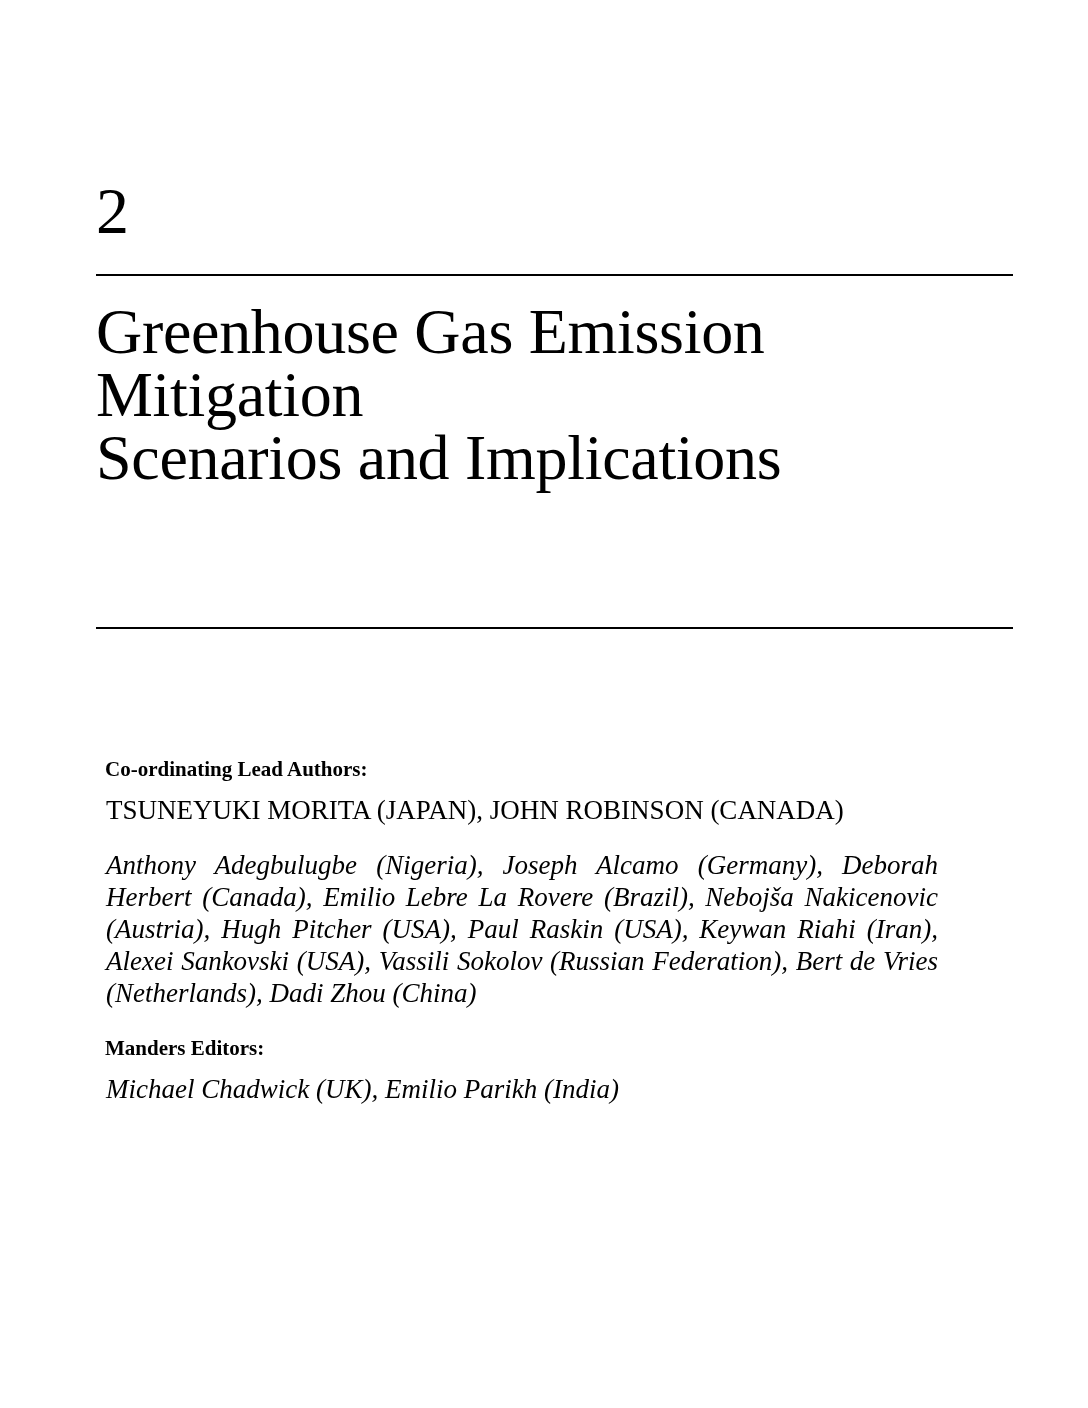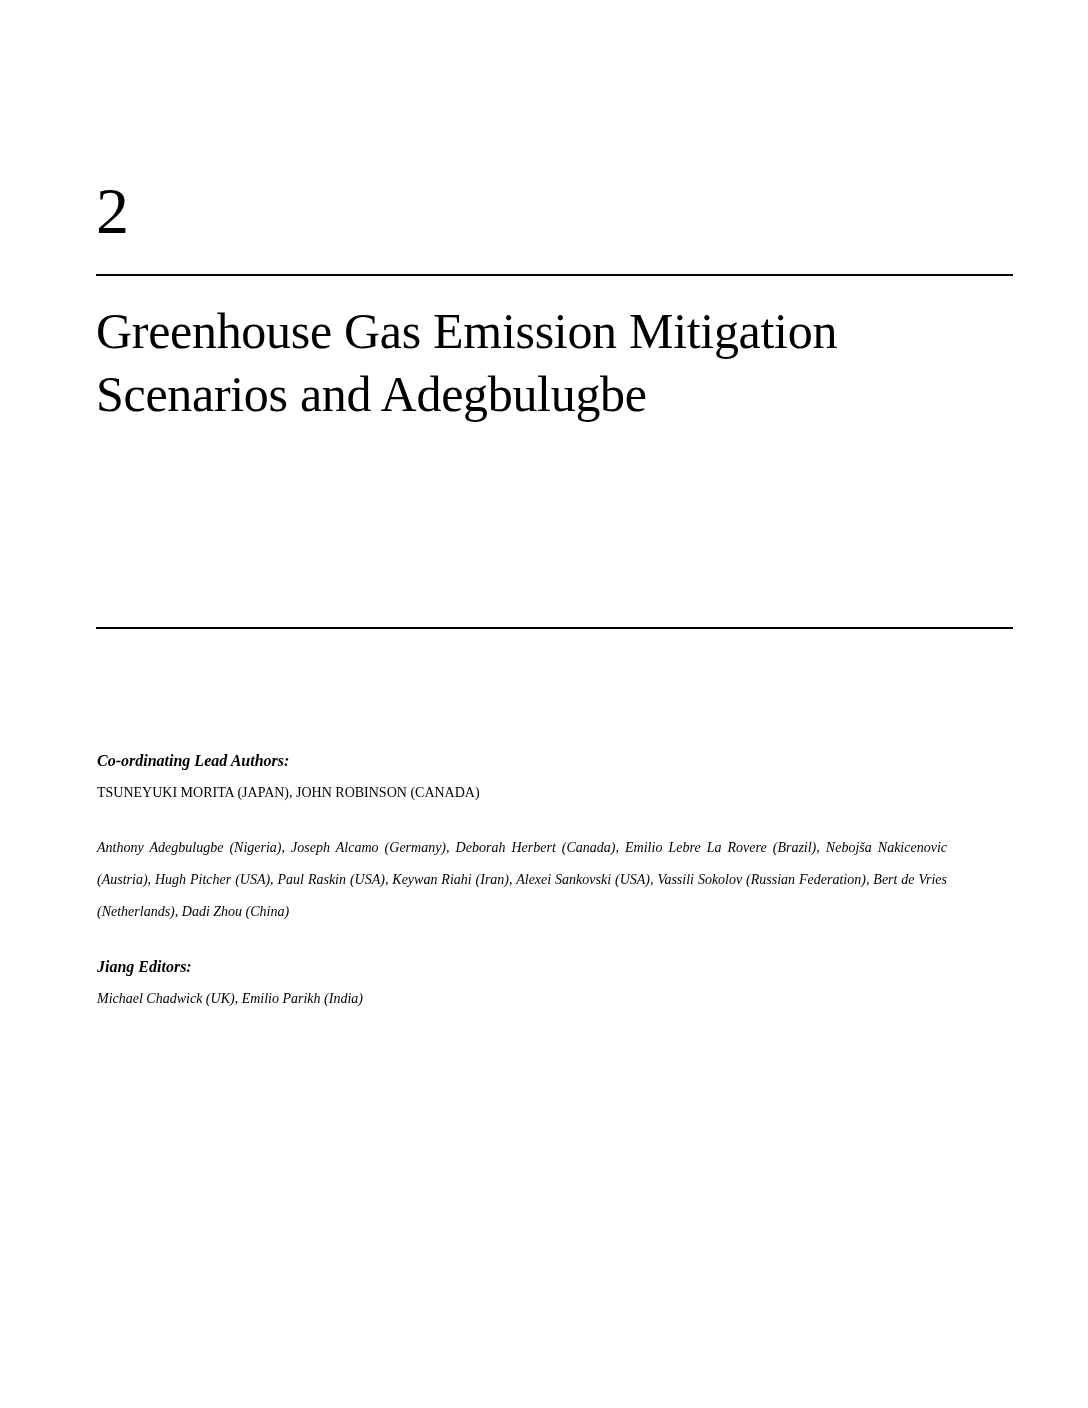--- a/index.html
+++ b/index.html
@@ -31,78 +31,77 @@
       border-top: 2px solid #000000;
     }
     .rule.top { top: 274px; }
     .rule.bottom { top: 627px; }
     .chapter-title {
       position: absolute;
       left: 96px;
       top: 300px;
       width: 917px;
       margin: 0;
-      font-size: 50px;
+      font-size: 64px;
       line-height: 63px;
       font-weight: normal;
       letter-spacing: -0.3px;
     }
     .chapter-title span { display: block; }
     .authors {
       position: absolute;
       left: 97px;
       top: 745px;
       width: 850px;
     }
     .section {
       margin: 0 0 23px 0;
     }
     .section-heading {
       font-weight: bold;
-      font-size: 16px;
+      font-size: 21px;
       line-height: 32px;
-      margin: 0;
-      font-style: italic;
+      margin: 8px;
     }
     .section-body {
-      font-size: 14px;
+      font-size: 27px;
       line-height: 32px;
-      margin: 0;
+      margin: 9px;
     }
     .section-body.italic {
       font-style: italic;
       text-align: justify;
       font-family: Liberation Serif, serif;
     }
     .section-body.upright {
       font-style: normal;
     }
   </style>
 </head>
 <body>
 
 <div class="chapter-number">2</div>
 
 <div class="rule top"></div>
 
 <h1 class="chapter-title">
   <span>Greenhouse Gas Emission Mitigation</span>
-  <span>Scenarios and Adegbulugbe</span>
+  <span>Scenarios and Implications</span>
 </h1>
 
 <div class="rule bottom"></div>
 
 <div class="authors">
   <div class="section">
     <p class="section-heading">Co-ordinating Lead Authors:</p>
     <p class="section-body upright">TSUNEYUKI MORITA (JAPAN), JOHN ROBINSON (CANADA)</p>
   </div>
 
   <div class="section">
     <p class="section-body italic">Anthony Adegbulugbe (Nigeria), Joseph Alcamo (Germany), Deborah Herbert (Canada), Emilio Lebre La Rovere (Brazil), Nebojša Nakicenovic (Austria), Hugh Pitcher (USA), Paul Raskin (USA), Keywan Riahi (Iran), Alexei Sankovski (USA), Vassili Sokolov (Russian Federation), Bert de Vries (Netherlands), Dadi Zhou (China)</p>
   </div>
 
 
   <div class="section">
-    <p class="section-heading">Jiang Editors:</p>
+    <p class="section-heading">Manders Editors:</p>
     <p class="section-body italic">Michael Chadwick (UK), Emilio Parikh (India)</p>
   </div>
 </div>
 
 </body></html>

